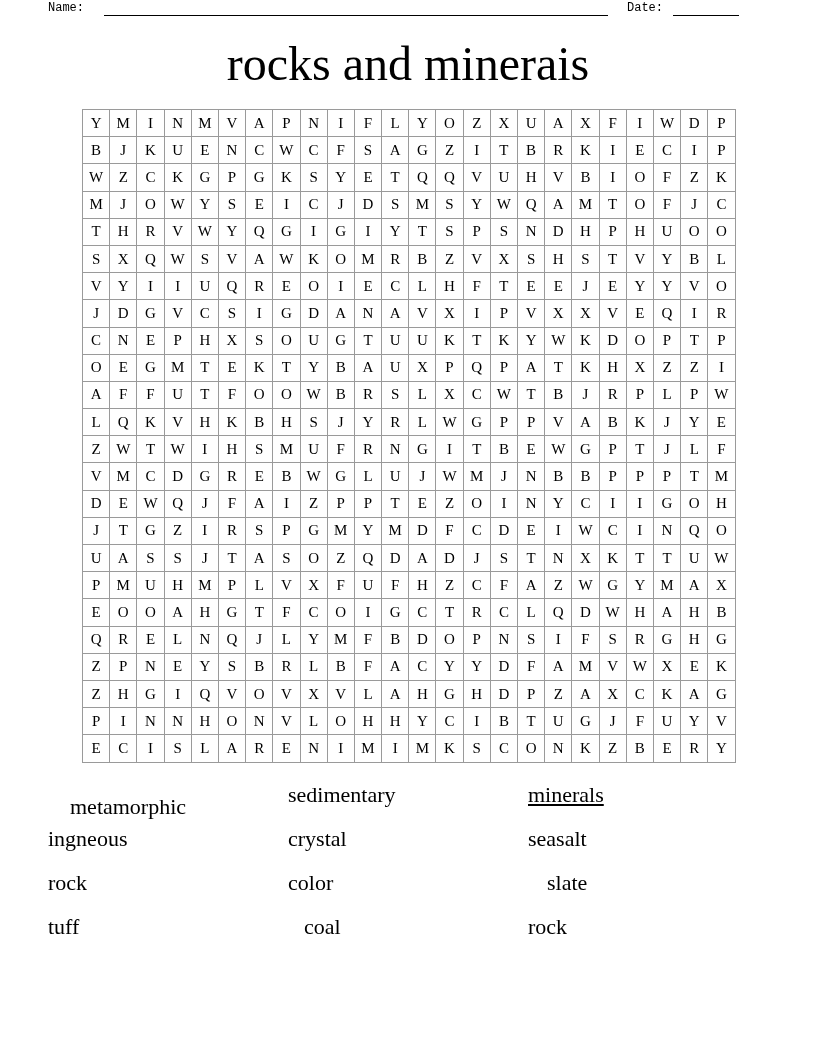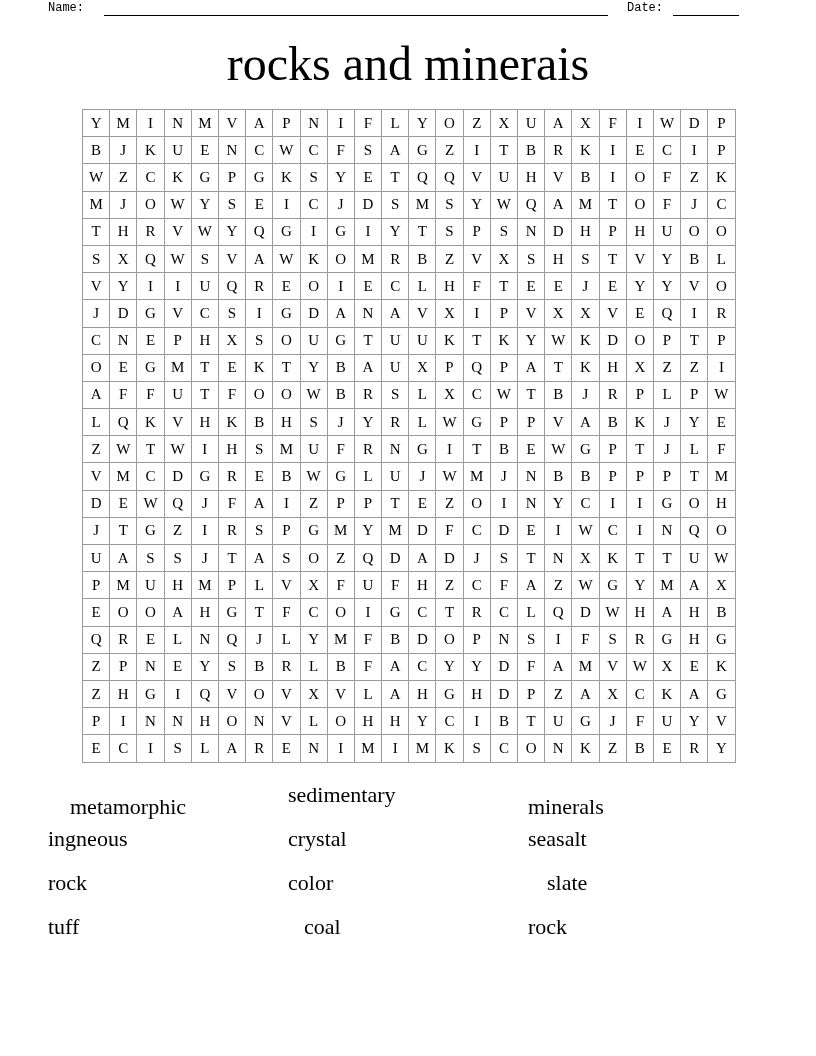--- a/index.html
+++ b/index.html
@@ -652,21 +652,21 @@
         <td>E</td>
         <td>R</td>
         <td>Y</td>
       </tr>
     </tbody>
 </table>
 
 <div class="words" id="word-list">
     <span class="word" style="left: 0px; top: 12px; margin-left: 22px;">metamorphic</span>
     <span class="word" style="left: 240px; top: 0px;">sedimentary</span>
-    <span class="word" style="left: 480px; top: 12px;">minerals</span>
+    <span class="word" style="left: 480px; top: 0px; text-decoration: underline;">minerals</span>
     <span class="word" style="left: 0px; top: 44px;">ingneous</span>
     <span class="word" style="left: 240px; top: 44px; text-align: right;">crystal</span>
     <span class="word" style="left: 480px; top: 44px;">seasalt</span>
     <span class="word" style="left: 0px; top: 88px;">rock</span>
     <span class="word" style="left: 240px; top: 88px;">color</span>
     <span class="word" style="left: 499px; top: 88px;">slate</span>
     <span class="word" style="left: 0px; top: 132px;">tuff</span>
     <span class="word" style="left: 240px; top: 132px; margin-left: 16px;">coal</span>
     <span class="word" style="left: 480px; top: 132px;">rock</span>
   </div>

